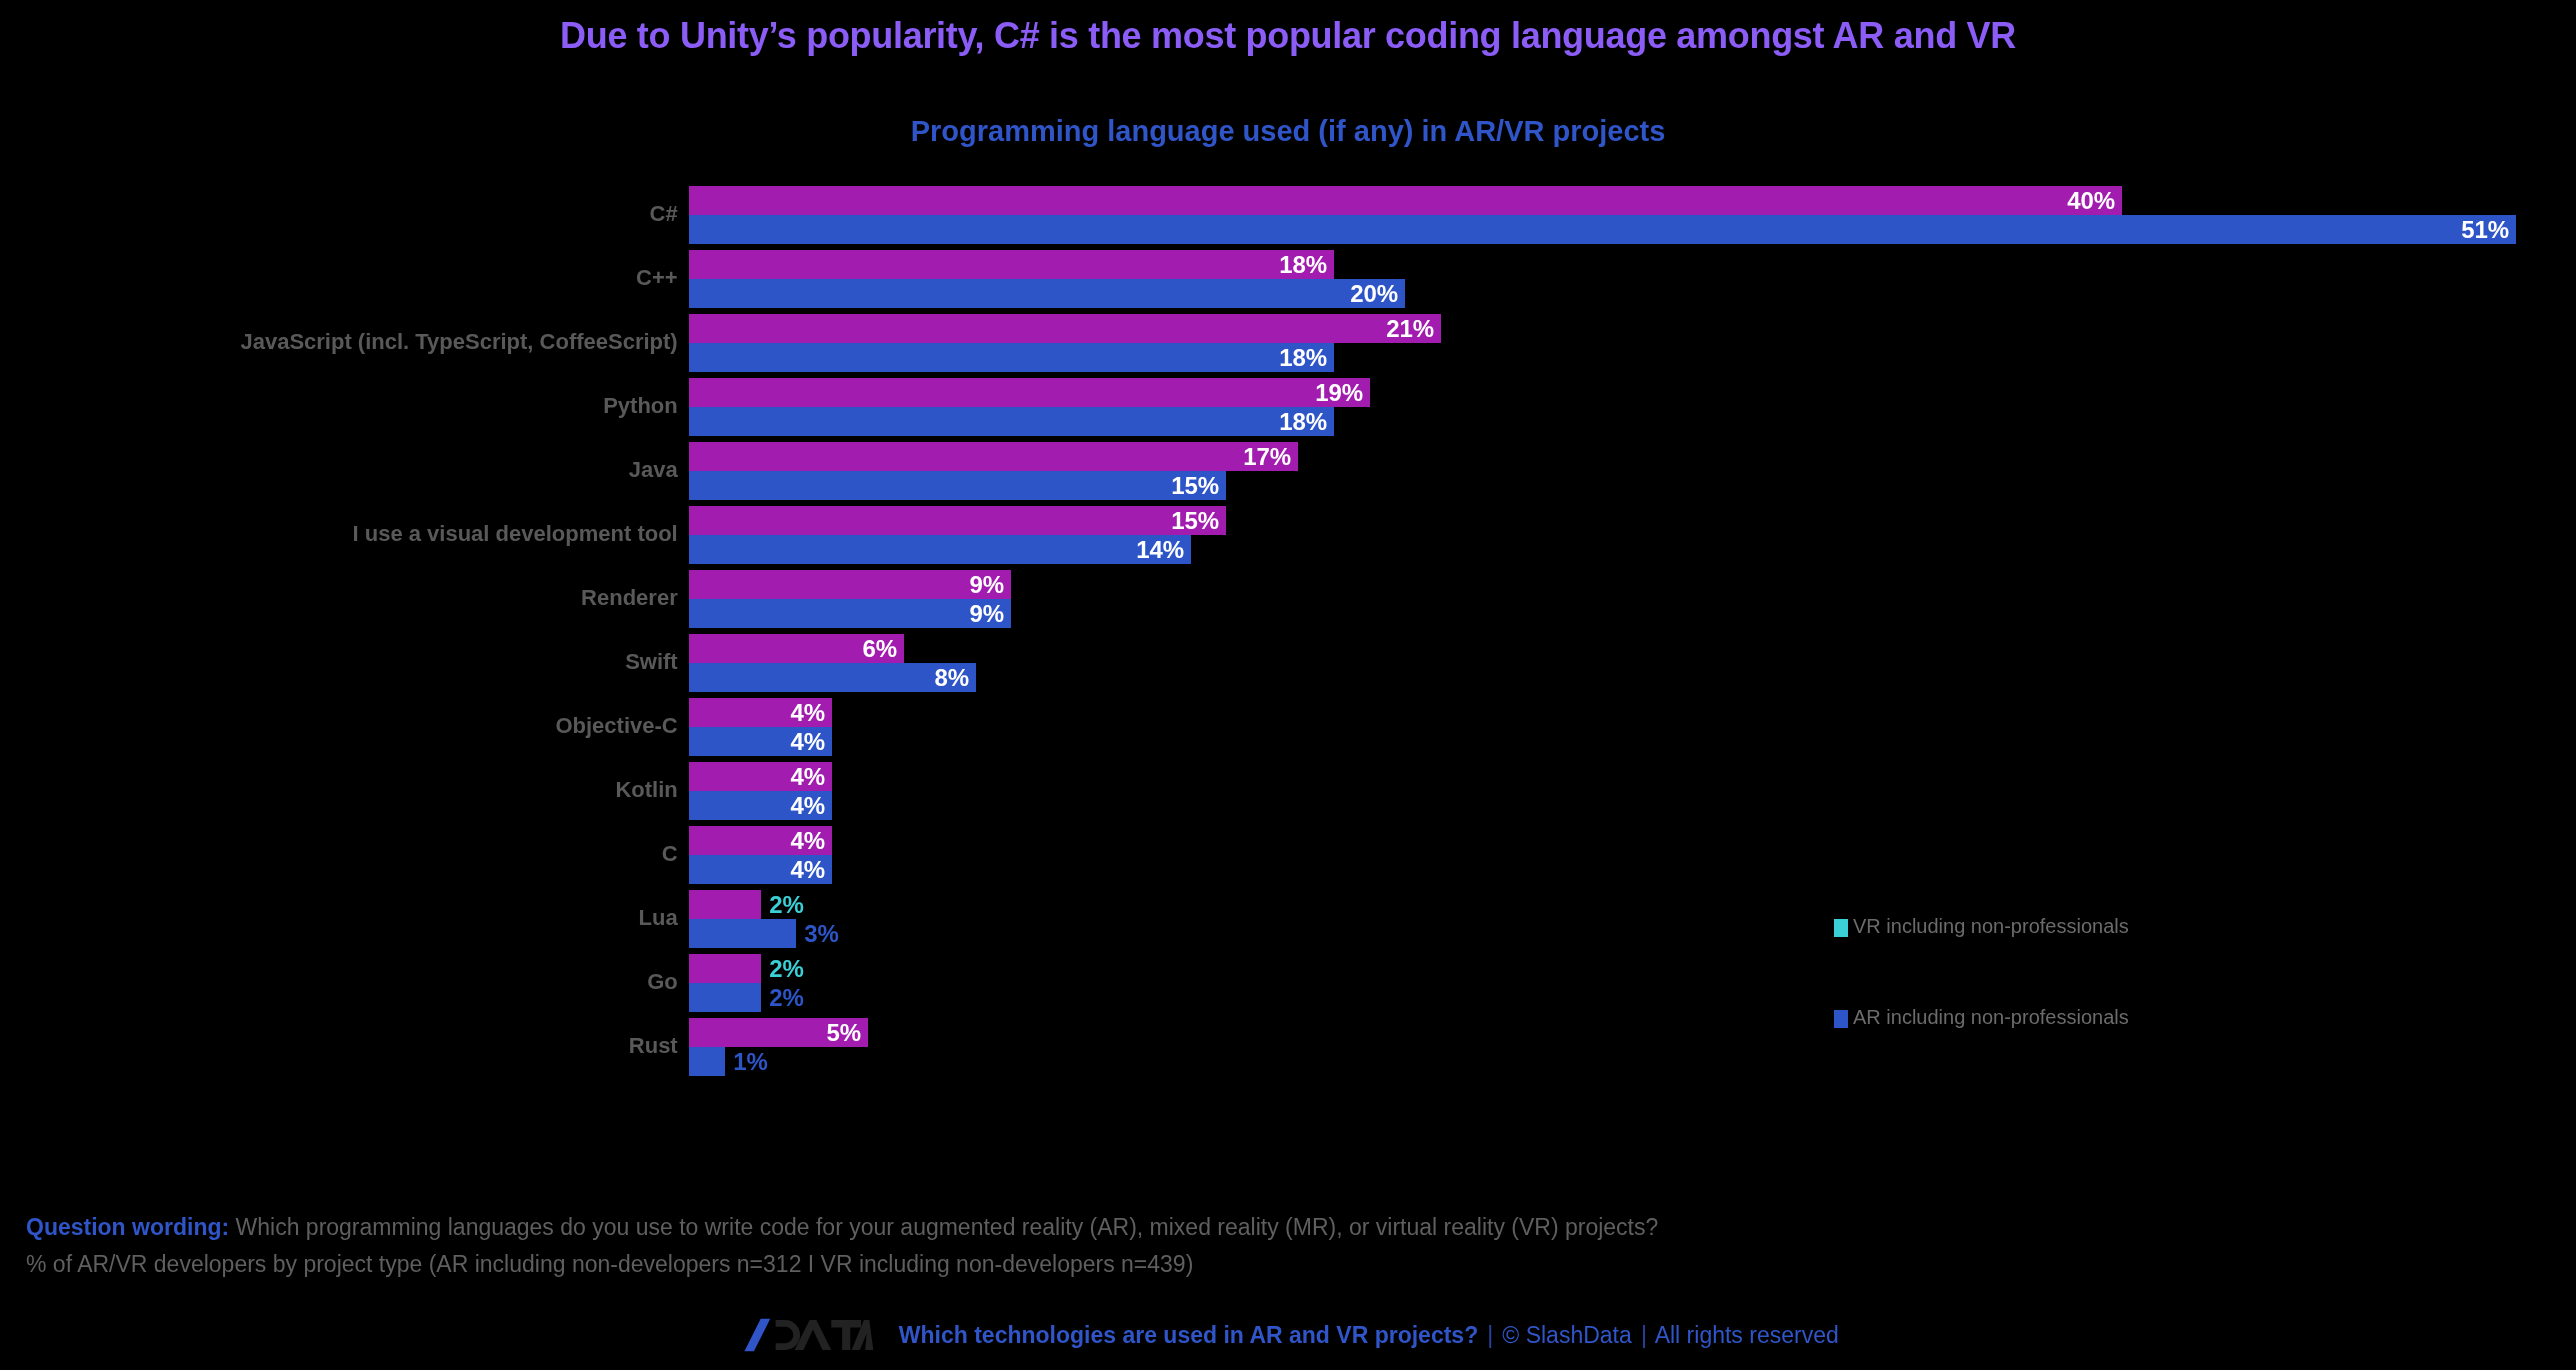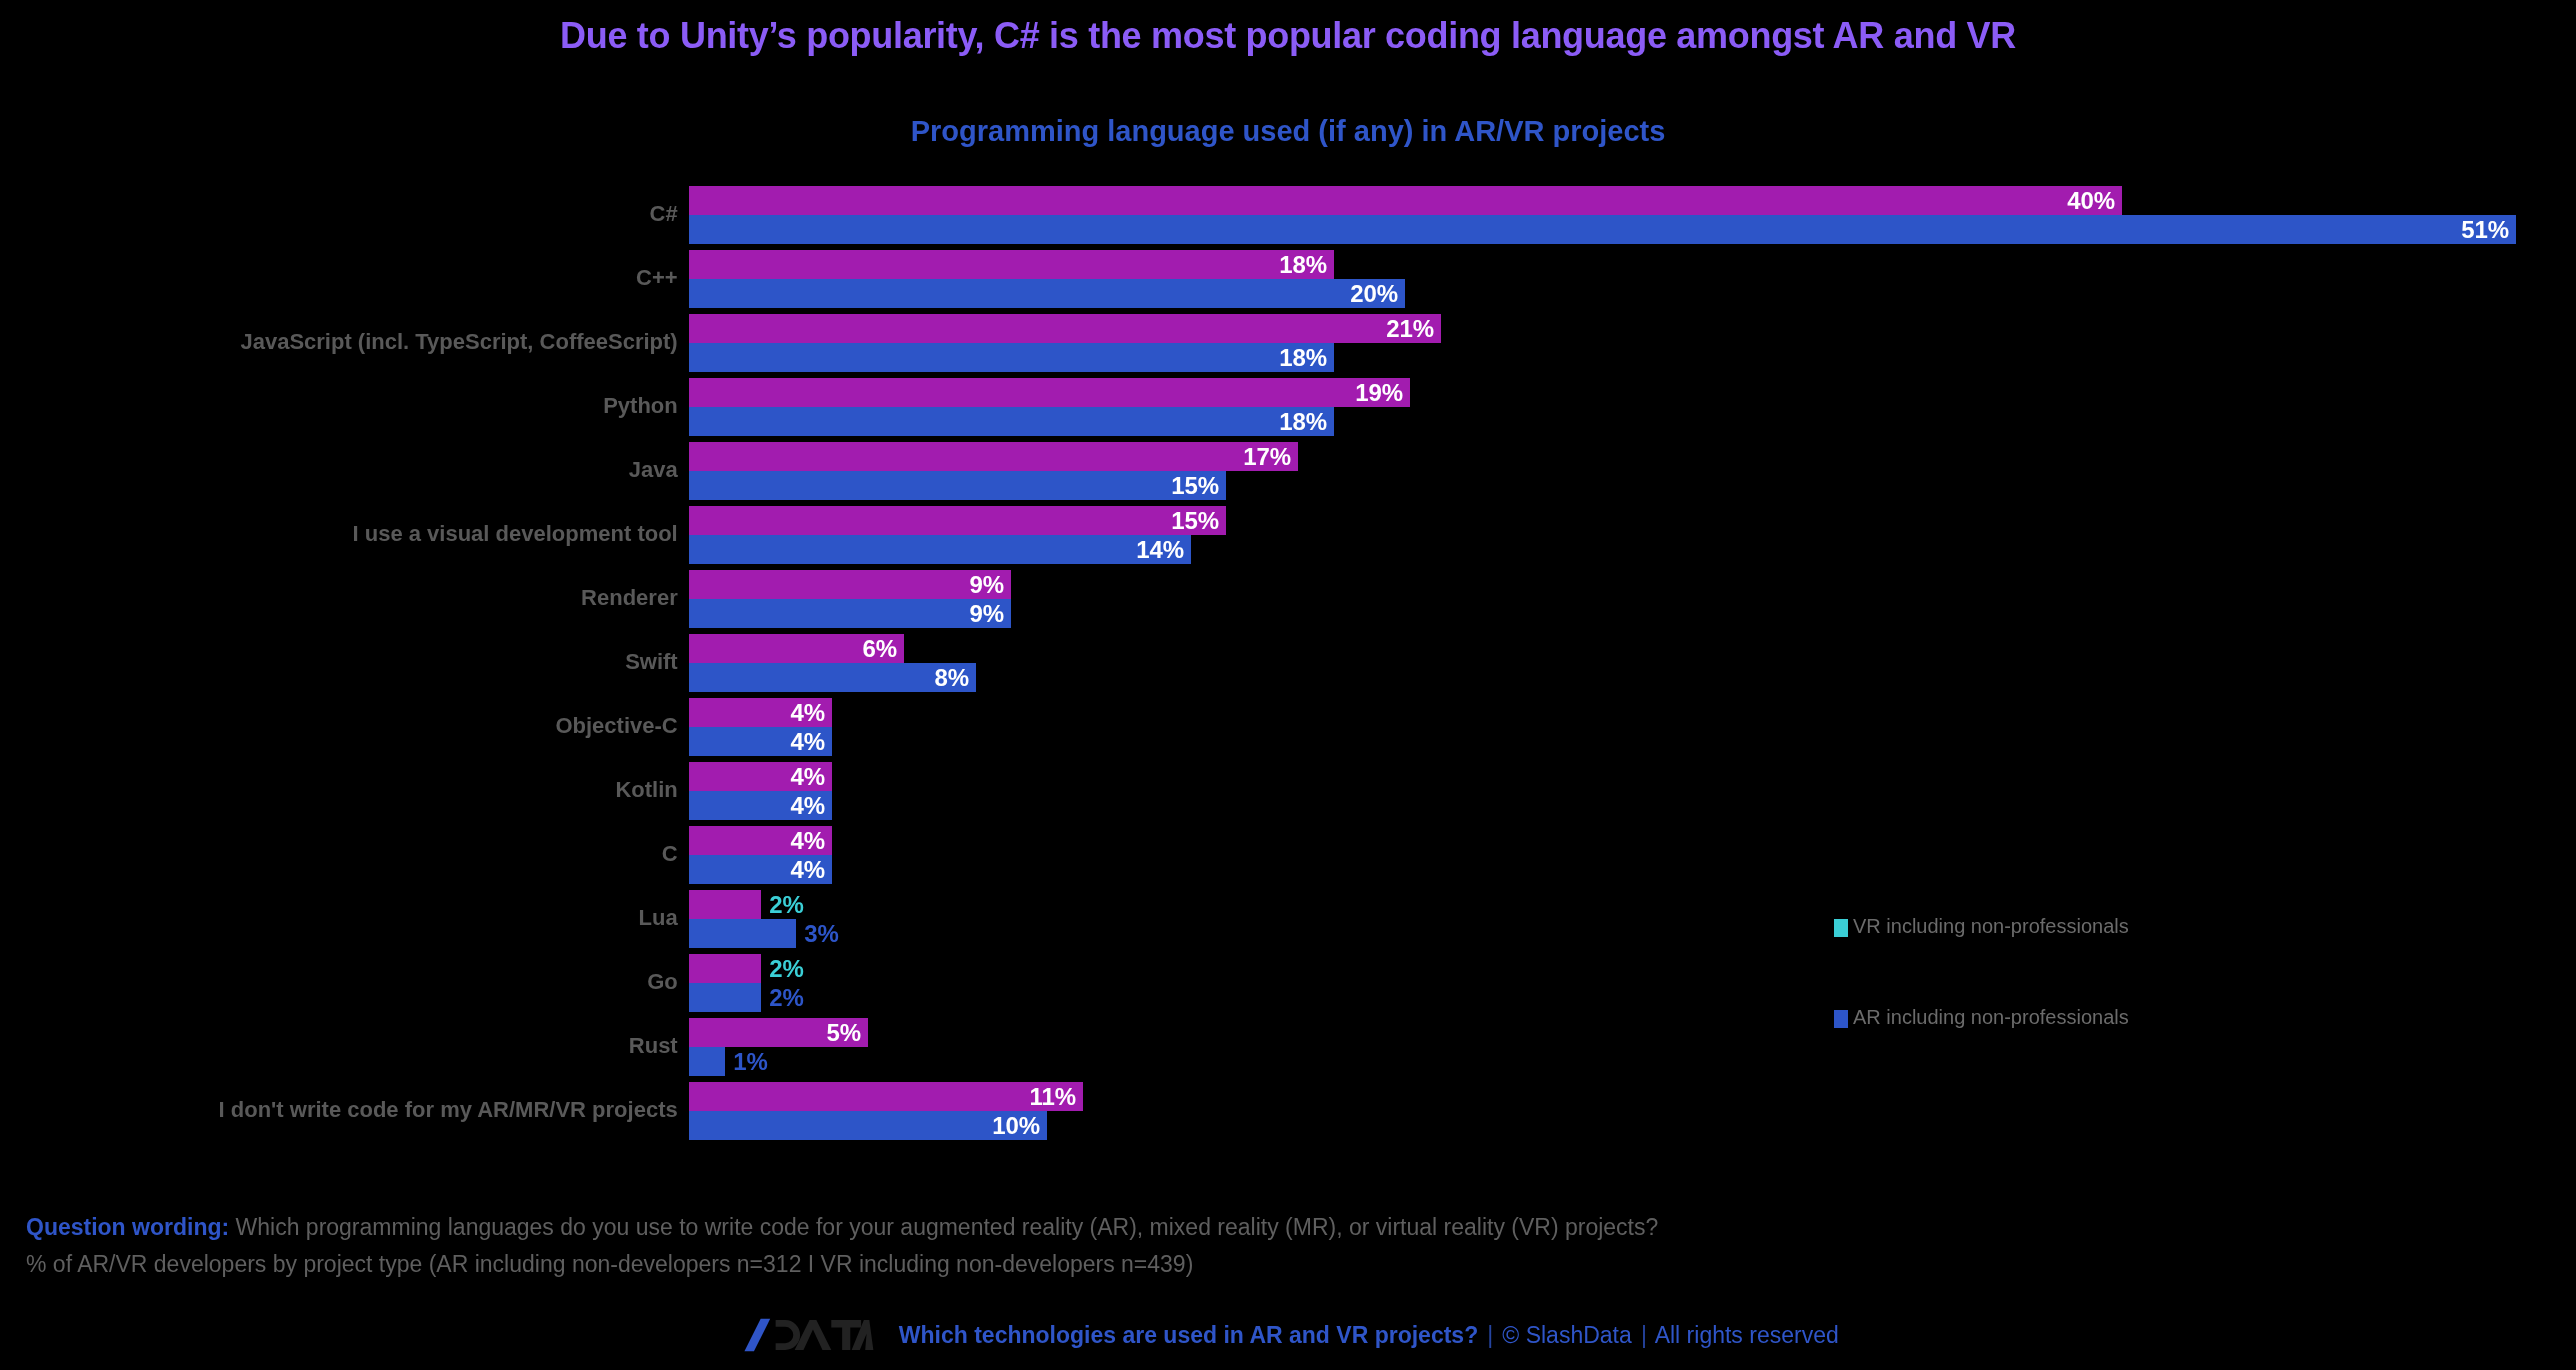--- a/index.html
+++ b/index.html
@@ -213,21 +213,21 @@
           <span class="val inside">21%</span>
         </div>
         <div class="bar ar" style="width: 645px;">
           <span class="val inside">18%</span>
         </div>
       </div>
     </div>
     <div class="row">
       <div class="cat-label">Python</div>
       <div class="bars">
-        <div class="bar vr" style="width: 681px; padding-left: 40px;">
+        <div class="bar vr" style="width: 681px;">
           <span class="val inside">19%</span>
         </div>
         <div class="bar ar" style="width: 645px;">
           <span class="val inside">18%</span>
         </div>
       </div>
     </div>
     <div class="row">
       <div class="cat-label">Java</div>
       <div class="bars">
@@ -328,31 +328,20 @@
       </div>
     </div>
     <div class="row">
       <div class="cat-label">Rust</div>
       <div class="bars">
         <div class="bar vr" style="width: 179px;">
           <span class="val inside">5%</span>
         </div>
         <div class="bar ar" style="width: 36px;">
           <span class="val outside arc">1%</span>
-        </div>
-      </div>
-    </div>
-    <div class="row">
-      <div class="cat-label">I don't write code for my AR/MR/VR projects</div>
-      <div class="bars">
-        <div class="bar vr" style="width: 394px;">
-          <span class="val inside">11%</span>
-        </div>
-        <div class="bar ar" style="width: 358px;">
-          <span class="val inside">10%</span>
         </div>
       </div>
     </div>
   </div>
 
 <div class="legend" id="legend">
     <div class="legend-item">
       <span class="legend-swatch vr"></span>
       <span class="legend-text">VR including non-professionals</span>
     </div>

